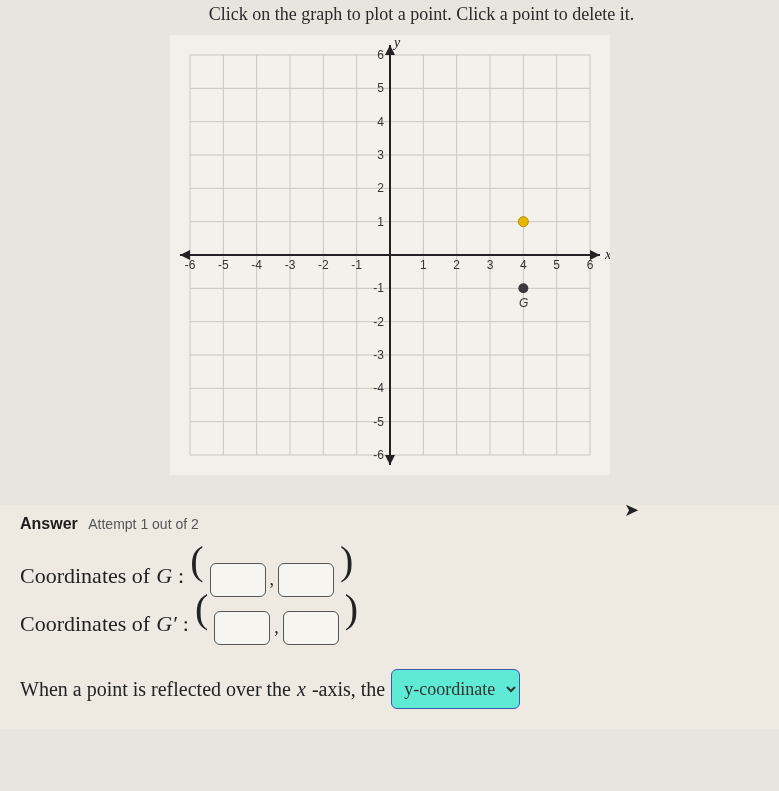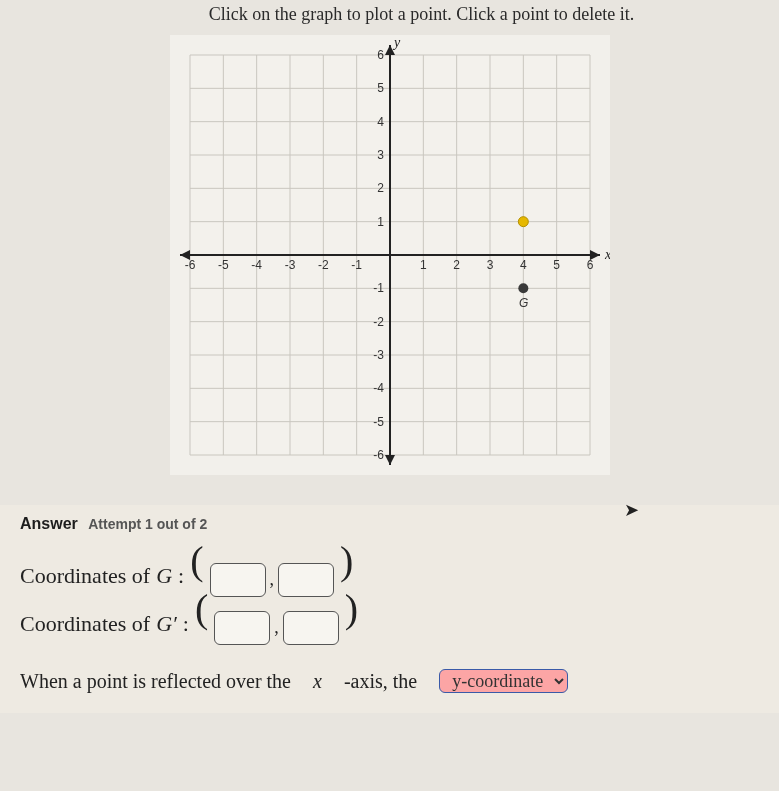--- a/index.html
+++ b/index.html
@@ -44,21 +44,21 @@
   .answer-section {
     padding: 10px 20px 20px 20px;
     background: #eeeae2;
   }
   .answer-header {
     font-family: Arial, sans-serif;
     font-size: 16px;
     margin-bottom: 30px;
   }
   .answer-header .bold { font-weight: bold; color:#1d1d1d;}
-  .answer-header .attempt { font-weight: bold; color:#555; font-size:14px; margin-left:6px;}
+  .answer-header .attempt { font-weight: normal; color:#555; font-size:14px; margin-left:6px;}
   .coord-row {
     font-size: 22px;
     margin: 14px 0;
     display: flex;
     align-items: flex-start;
     gap: 6px;
   }
   .coord-row .ital { font-style: italic; }
   .paren { font-size: 40px; font-family: 'Times New Roman', serif; line-height:0; position:relative; top:-2px;}
   .coord-input {
@@ -71,29 +71,29 @@
     text-align: center;
     font-family: inherit;
   }
   .comma { font-size:18px; position:relative; top:6px; margin:0 -2px;}
   .sentence-row {
     font-size: 20px;
     margin-top: 24px;
     display: flex;
     flex-wrap: wrap;
     align-items: center;
-    gap: 22px;
+    gap: 6px;
   }
   .sentence-row .xital { font-style: italic; }
   .select-box {
     border: 1.5px solid #3a5aa8;
     border-radius: 6px;
-    background: #fca5a5;
-    font-size: 18px;
-    padding: 0 8px;
+    background: #5eead4;
+    font-size: 18px;
+    padding: 8px 8px;
     font-family: inherit;
     color: #333;
   }
   .cursor-arrow {
     position: absolute;
     font-size: 18px;
     color: #222;
     pointer-events: none;
   }
 </style>

